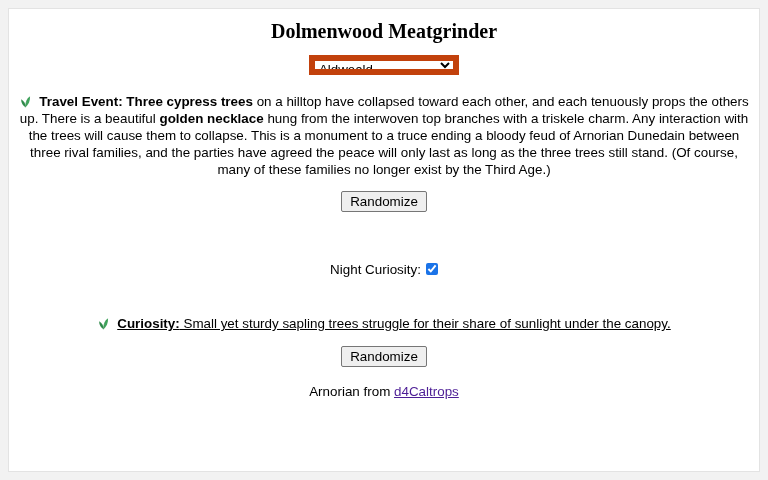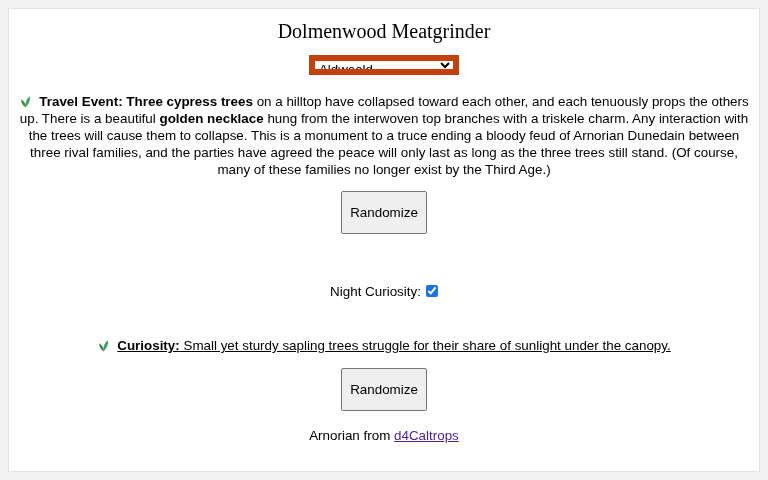--- a/index.html
+++ b/index.html
@@ -16,21 +16,21 @@
     position:absolute; left:8px; top:8px;
     width:752px; height:464px;
     box-sizing:border-box;
     background:#ffffff;
     border:1px solid #e3e3e3;
     text-align:center;
   }
   .title {
     font-family:"Liberation Serif", serif;
     font-size:20px;
-    font-weight:400;
+    font-weight:700;
     margin:11px 0 0 0;
     line-height:23px;
   }
   .select-row { margin-top:12px; }
   select.region {
     width:150px; height:20px;
     font-family:"Liberation Sans", sans-serif;
     font-size:13.3px;
     background:#ffffff;
     border:6px solid #c2410c;
@@ -45,21 +45,21 @@
   .herb svg { width:13px; height:13px; display:block; }
   .btn-row-1 { margin-top:13px; }
   .btn-row-2 { margin-top:14px; }
   button.rnd {
     font-family:"Liberation Sans", sans-serif;
     font-size:13.4px;
     color:#000;
     background:#efefef;
     border:1px solid #767676;
     border-radius:2px;
-    padding:13px 8px;
+    padding:2px 8px;
     cursor:pointer;
   }
   .encounters { margin-top:31px; line-height:17.5px; }
   .encounters label { cursor:default; }
   input[type="checkbox"] {
     accent-color:#1a73e8;
     width:12px; height:12px;
     vertical-align:-1px;
     margin:0 0 0 5px;
   }

